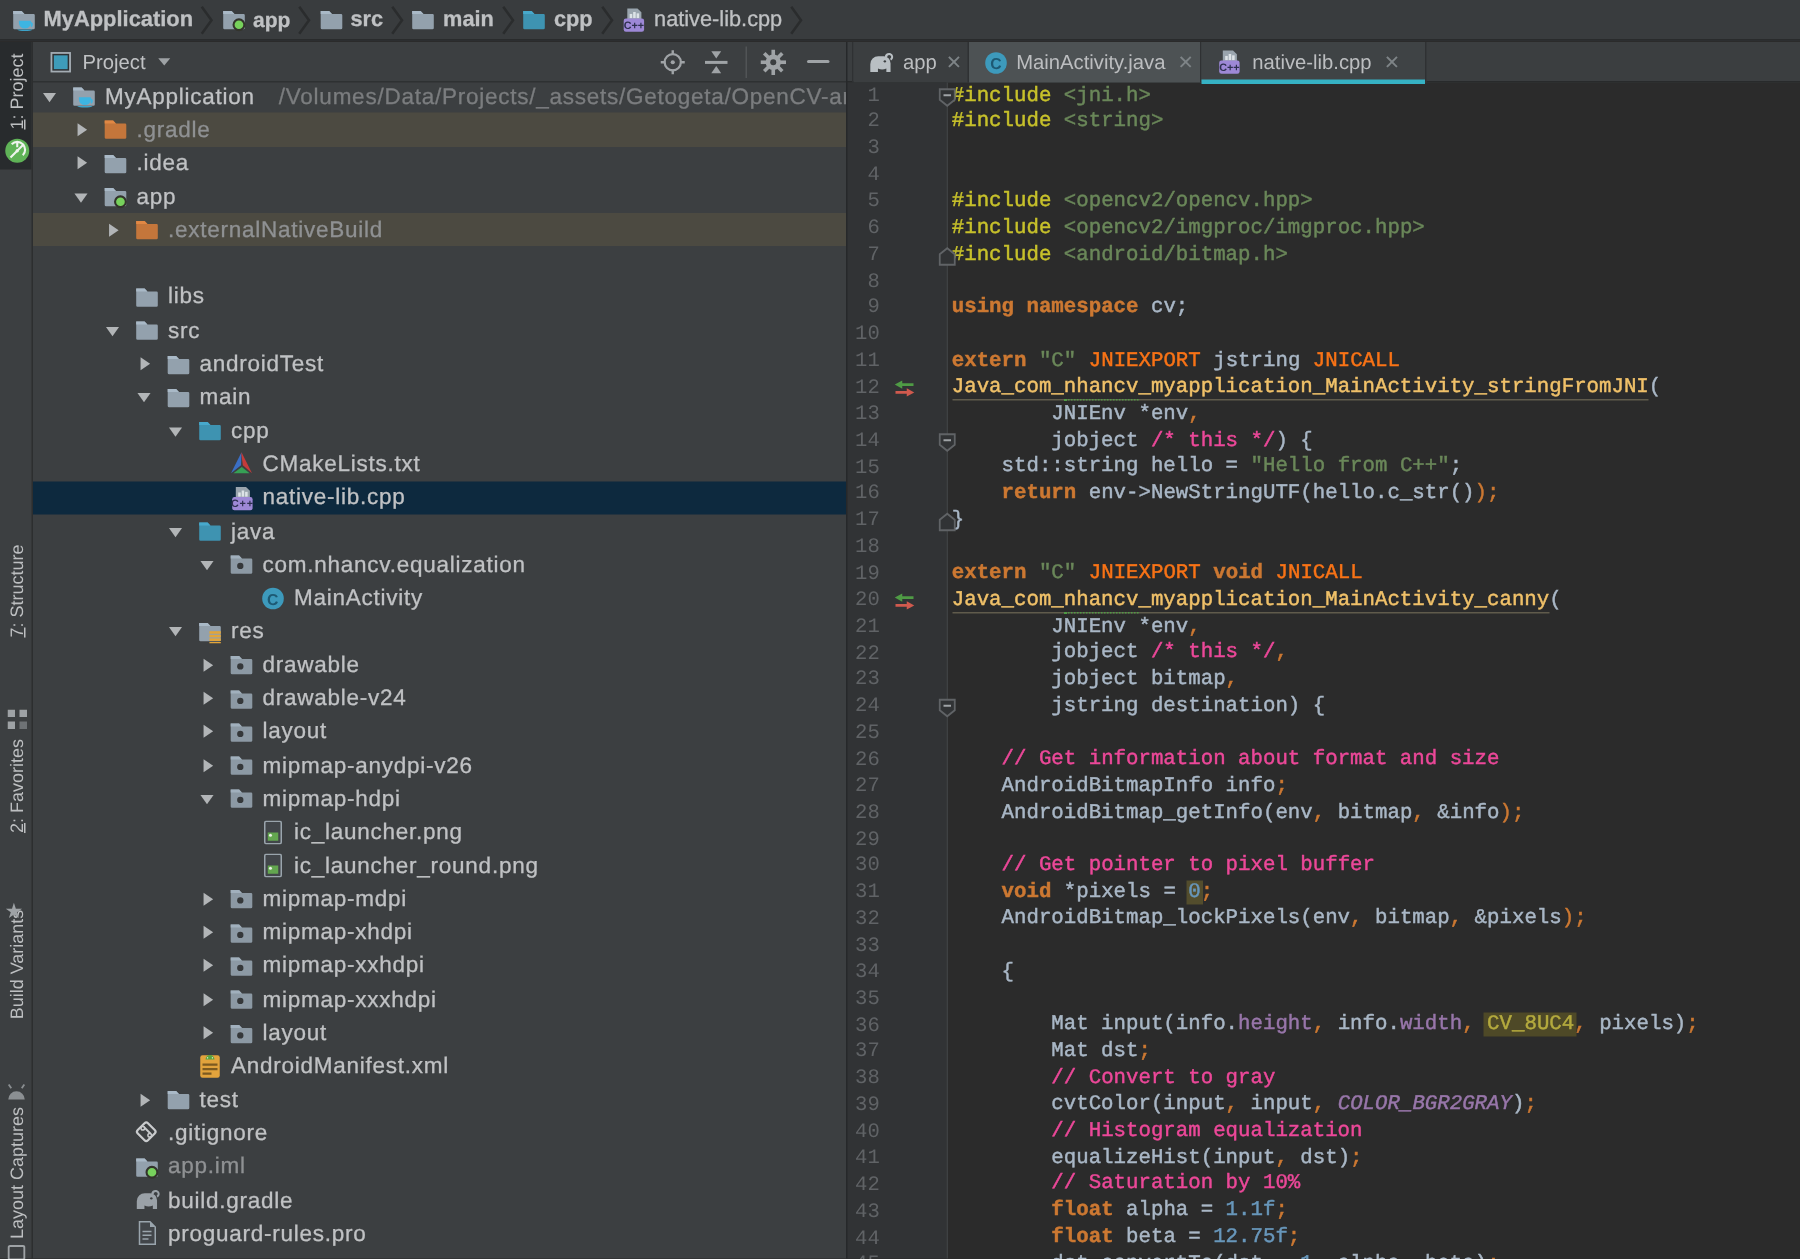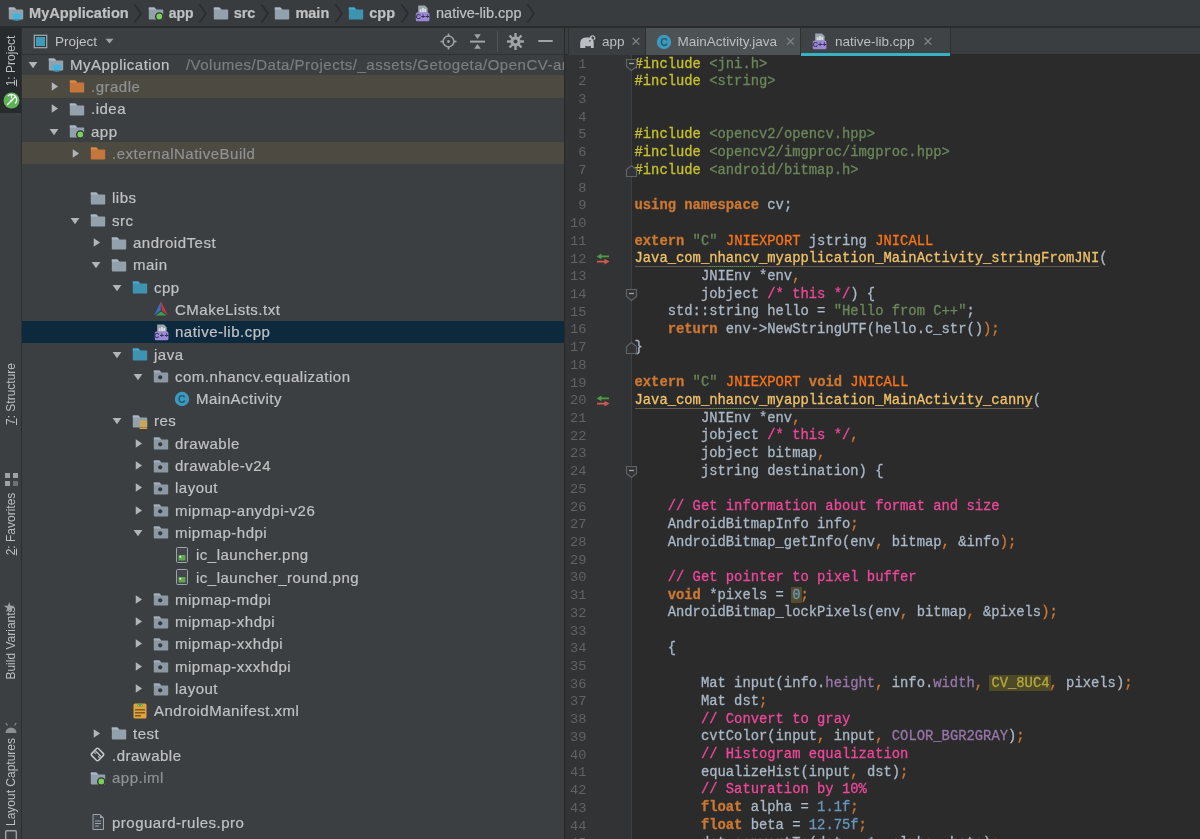--- a/index.html
+++ b/index.html
@@ -36,21 +36,21 @@
 #code{-webkit-text-stroke:0.3px;position:absolute;left:70.5px;top:27.6px;width:564px;font-family:"Liberation Mono",monospace;font-size:13.83px;line-height:17.716px;color:#a9b7c6;white-space:pre}
 #code div{height:17.716px}
 .k{color:#cc7832;font-weight:bold}
 .d{color:#c7c12b}
 .m{color:#f97316}
 .s{color:#6a8759}
 .n{color:#6897bb}
 .c{color:#ec4899}
 .f{color:#f0c169;border-bottom:1px solid rgba(150,140,110,0.5)}
 .p{color:#9876aa}
-.pi{color:#9876aa;}
+.pi{color:#9876aa;font-style:italic}
 .o{color:#cc7832}
 .hl0{background:#534d2d;margin:0 -1px;padding:0 1px}
 .hlm{background:#4e4927;color:#b4aa3e;margin:0 -2px;padding:0 2px}
 svg{display:block}
 </style></head><body>
 
 <div id="topbar">
     <div style="width:8px"></div>
     <div class="bc">
       <svg width="16" height="16" viewBox="0 0 16 16">
@@ -697,34 +697,49 @@
         <div class="ric">
           <svg width="15" height="15" viewBox="0 0 15 15">
             <g transform="rotate(45 7.5 7.5)">
               <rect x="2.7" y="2.7" width="9.6" height="9.6" rx="1.6" fill="none" stroke="#c8cacc" stroke-width="1.5"></rect>
             </g>
             <line x1="5.6" y1="4" x2="10.6" y2="9" stroke="#c8cacc" stroke-width="1.2"></line>
             <circle cx="5.2" cy="5.2" r="1.2" fill="#3c3f41" stroke="#c8cacc" stroke-width="1"></circle>
             <circle cx="9.8" cy="9.8" r="1.2" fill="#3c3f41" stroke="#c8cacc" stroke-width="1"></circle>
           </svg>
         </div>
-        <span class="rlab">.drawable</span>
+        <span class="rlab">.gitignore</span>
       </div>
       <div class="row gray" style="top:713.6px">
         <div style="width:48px;flex:none"></div>
         <div class="arr"></div>
         <div style="width:10px;flex:none"></div>
         <div class="ric">
           <svg width="16" height="16" viewBox="0 0 16 16">
             <path d="M0.8 2.4 h5.6 l1.9 2 H14.4 a0.8 0.8 0 0 1 0.8 0.8 V13.6 a0.9 0.9 0 0 1 -0.9 0.9 H1.7 a0.9 0.9 0 0 1 -0.9 -0.9 z" fill="#93a1ad"></path>
             <path d="M0.8 2.4 h5.6 l1.9 2 H0.8 z" fill="#93a1ad" style="filter:brightness(1.15)"></path>
             <circle cx="11.3" cy="11.5" r="3.6" fill="#77d15c" stroke="#33342c" stroke-width="1.4"></circle>
           </svg>
         </div>
         <span class="rlab">app.iml</span>
+      </div>
+      <div class="row " style="top:735.9px">
+        <div style="width:48px;flex:none"></div>
+        <div class="arr"></div>
+        <div style="width:10px;flex:none"></div>
+        <div class="ric">
+          <svg width="18" height="16" viewBox="0 0 18 16">
+            <g fill="#9aa1a7">
+              <path d="M1.2 14 v-5.2 a5.3 5.3 0 0 1 5.3 -5.3 h3.6 a4.6 4.6 0 0 1 4.6 4.6 v5.9 h-2.8 v-2.3 a7.5 7.5 0 0 1 -5.6 0 v2.3 z"></path>
+              <path d="M10.8 4.1 c0 -2.6 3.2 -3.6 4.9 -1.9 c1.3 1.3 0.8 3.4 -0.7 4.1 l-0.6 -1.1 c0.8 -0.5 1 -1.5 0.3 -2.2 c-0.8 -0.8 -2.2 -0.3 -2.2 1 z"></path>
+            </g>
+            <circle cx="10.9" cy="6.9" r="0.8" fill="#3c3f41"></circle>
+          </svg>
+        </div>
+        <span class="rlab">build.gradle</span>
       </div>
       <div class="row " style="top:758.2px">
         <div style="width:48px;flex:none"></div>
         <div class="arr"></div>
         <div style="width:10px;flex:none"></div>
         <div class="ric">
           <svg width="16" height="16" viewBox="0 0 16 16">
             <path d="M3 0.5 h7 l3.5 3.5 v11.5 h-10.5 z" fill="#42464a" stroke="#9aa5ad" stroke-width="1"></path>
             <path d="M10 0.5 l3.5 3.5 h-3.5 z" fill="#9aa5ad"></path>
             <g stroke="#9aa5ad" stroke-width="1">

